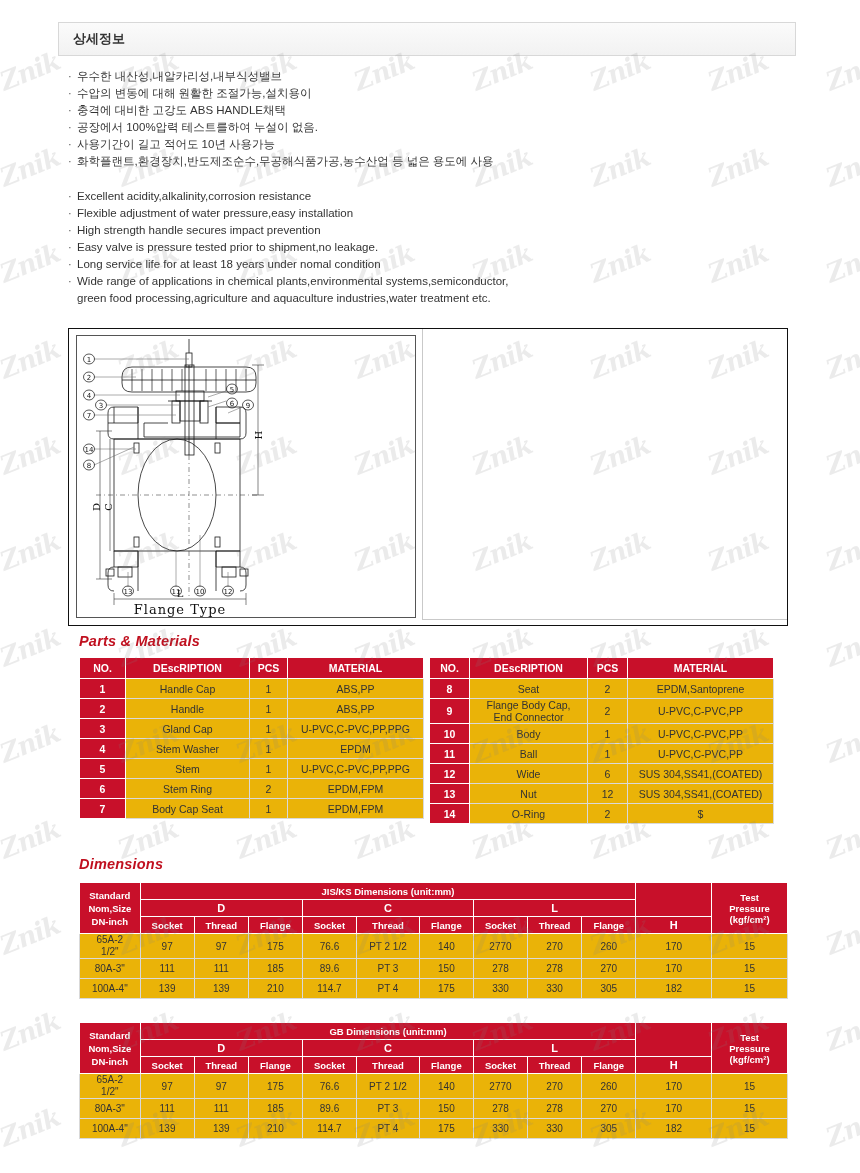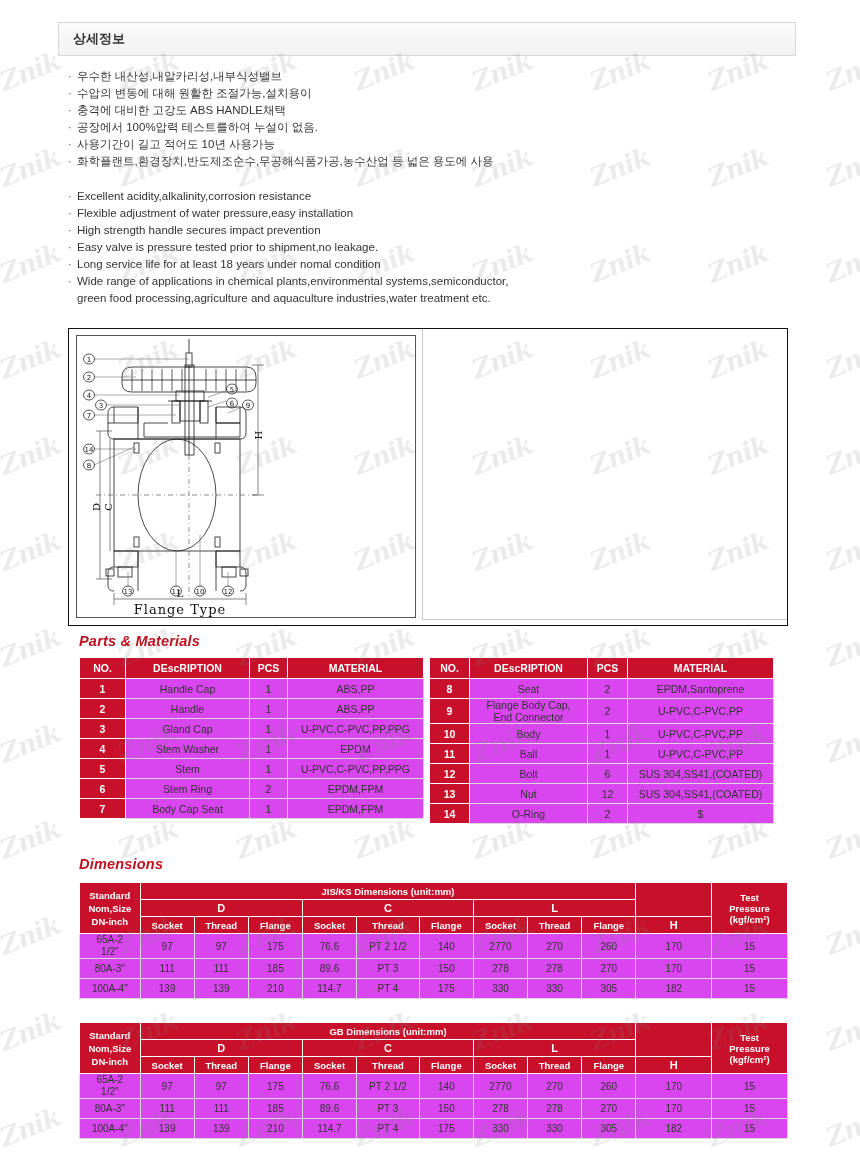--- a/index.html
+++ b/index.html
@@ -123,21 +123,21 @@
   }
   #heading-parts { left: 79px; top: 633px; }
   #heading-dims  { left: 79px; top: 856px; }
 
   
   table.rtbl {
     position: absolute;
     border-collapse: collapse;
     table-layout: fixed;
     z-index: 2;
-    background: #d946ef;
+    background: #eab308;
   }
   table.rtbl th, table.rtbl td {
     border: 1px solid #ffffff;
     font-size: 10.5px;
     text-align: center;
     vertical-align: middle;
     padding: 0 2px;
     color: #333;
   }
   table.rtbl td { border-color: #d9d9d9; }
@@ -479,21 +479,21 @@
         <td>U-PVC,C-PVC,PP</td>
       </tr>
       <tr>
         <td class="numcell">11</td>
         <td class="pm-desc">Ball</td>
         <td>1</td>
         <td>U-PVC,C-PVC,PP</td>
       </tr>
       <tr>
         <td class="numcell">12</td>
-        <td class="pm-desc">Bolt</td>
+        <td class="pm-desc">Wide</td>
         <td>6</td>
         <td>SUS 304,SS41,(COATED)</td>
       </tr>
       <tr>
         <td class="numcell">13</td>
         <td class="pm-desc">Nut</td>
         <td>12</td>
         <td>SUS 304,SS41,(COATED)</td>
       </tr>
       <tr>

